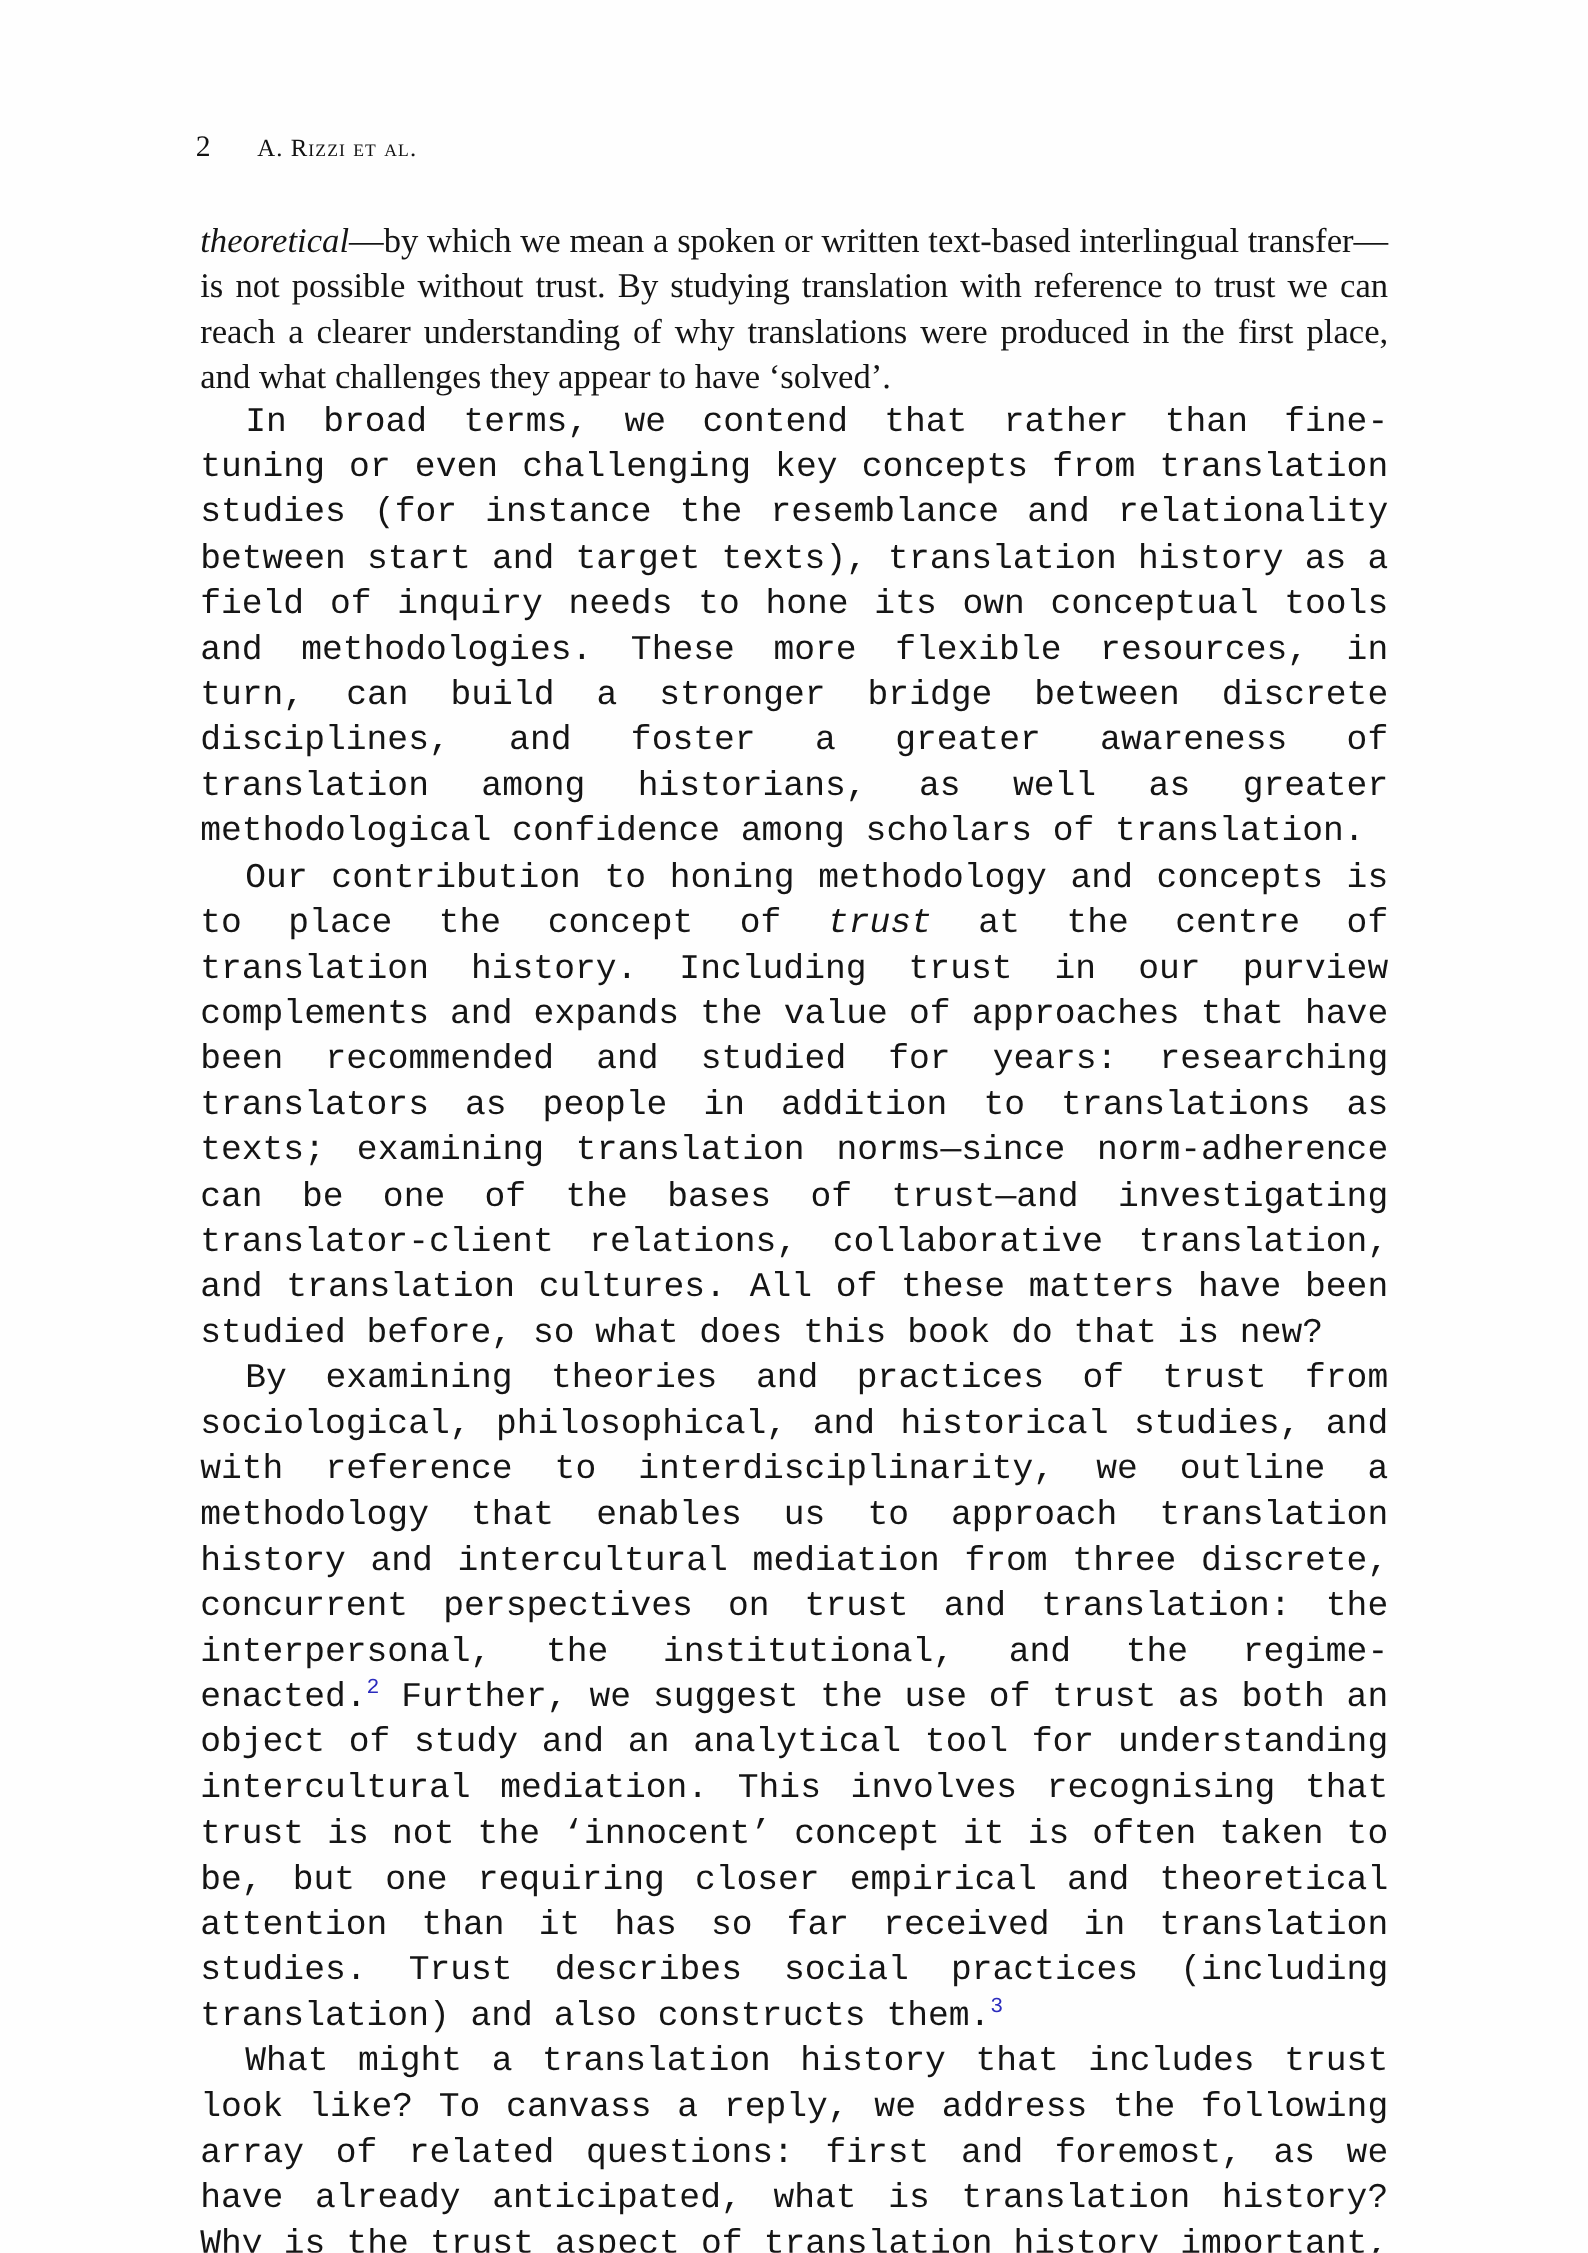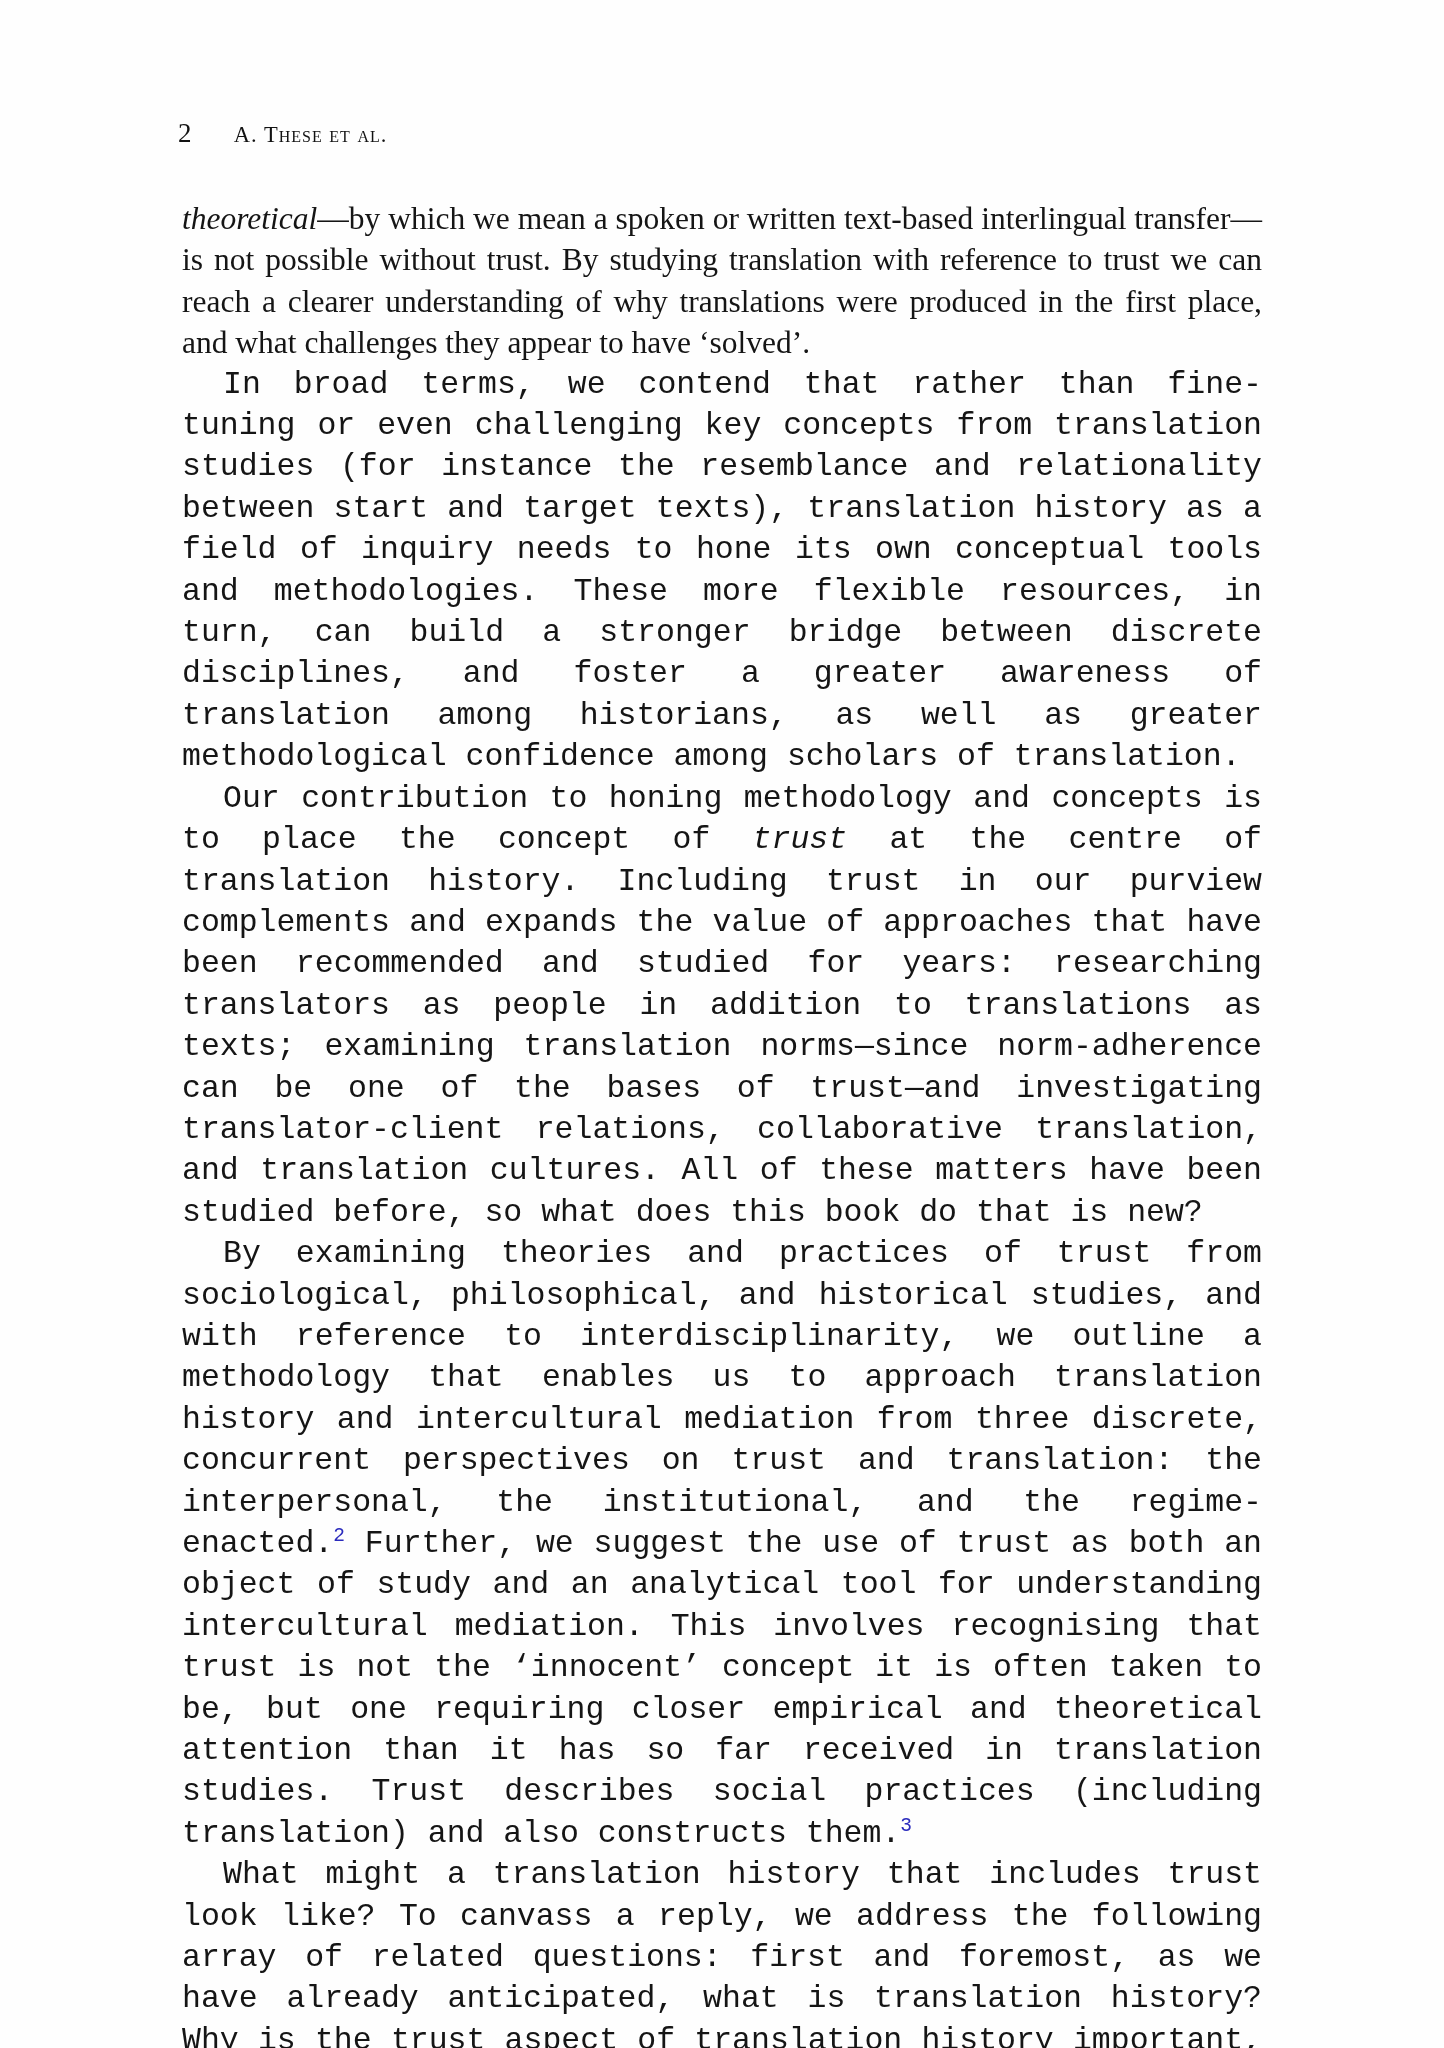--- a/index.html
+++ b/index.html
@@ -114,21 +114,21 @@
     font-weight: 600;
   }
 </style>
 </head>
 <body>
 
 <div class="page">
 
   <div class="running-head">
     <span class="folio">2</span>
-    <span class="head-title">A. These et al.</span>
+    <span class="head-title">A. Rizzi et al.</span>
   </div>
 
   <div class="textblock" id="textblock">
       <p class="para flush"><span class="it">theoretical</span>—by which we mean a spoken or written text-based interlingual transfer—is not possible without trust. By studying translation with reference to trust we can reach a clearer understanding of why translations were produced in the first place, and what challenges they appear to have ‘solved’.</p>
       <p class="para indent">In broad terms, we contend that rather than fine-tuning or even challenging key concepts from translation studies (for instance the resemblance and relationality between start and target texts), translation history as a field of inquiry needs to hone its own conceptual tools and methodologies. These more flexible resources, in turn, can build a stronger bridge between discrete disciplines, and foster a greater awareness of translation among historians, as well as greater methodological confidence among scholars of translation.</p>
       <p class="para indent">Our contribution to honing methodology and concepts is to place the concept of <span class="it">trust</span> at the centre of translation history. Including trust in our purview complements and expands the value of approaches that have been recommended and studied for years: researching translators as people in addition to translations as texts; examining translation norms—since norm-adherence can be one of the bases of trust—and investigating translator-client relations, collaborative translation, and translation cultures. All of these matters have been studied before, so what does this book do that is new?</p>
       <p class="para indent">By examining theories and practices of trust from sociological, philosophical, and historical studies, and with reference to interdisciplinarity, we outline a methodology that enables us to approach translation history and intercultural mediation from three discrete, concurrent perspectives on trust and translation: the interpersonal, the institutional, and the regime-enacted.<sup class="fn">2</sup> Further, we suggest the use of trust as both an object of study and an analytical tool for understanding intercultural mediation. This involves recognising that trust is not the ‘innocent’ concept it is often taken to be, but one requiring closer empirical and theoretical attention than it has so far received in translation studies. Trust describes social practices (including translation) and also constructs them.<sup class="fn">3</sup></p>
       <p class="para indent">What might a translation history that includes trust look like? To canvass a reply, we address the following array of related questions: first and foremost, as we have already anticipated, what is translation history? Why is the trust aspect of translation history important, and what problems can it address? Who and what is trusted in translation and interpreting? What kinds of trust exist in translation? And, following from these questions,</p>
     </div>
 

